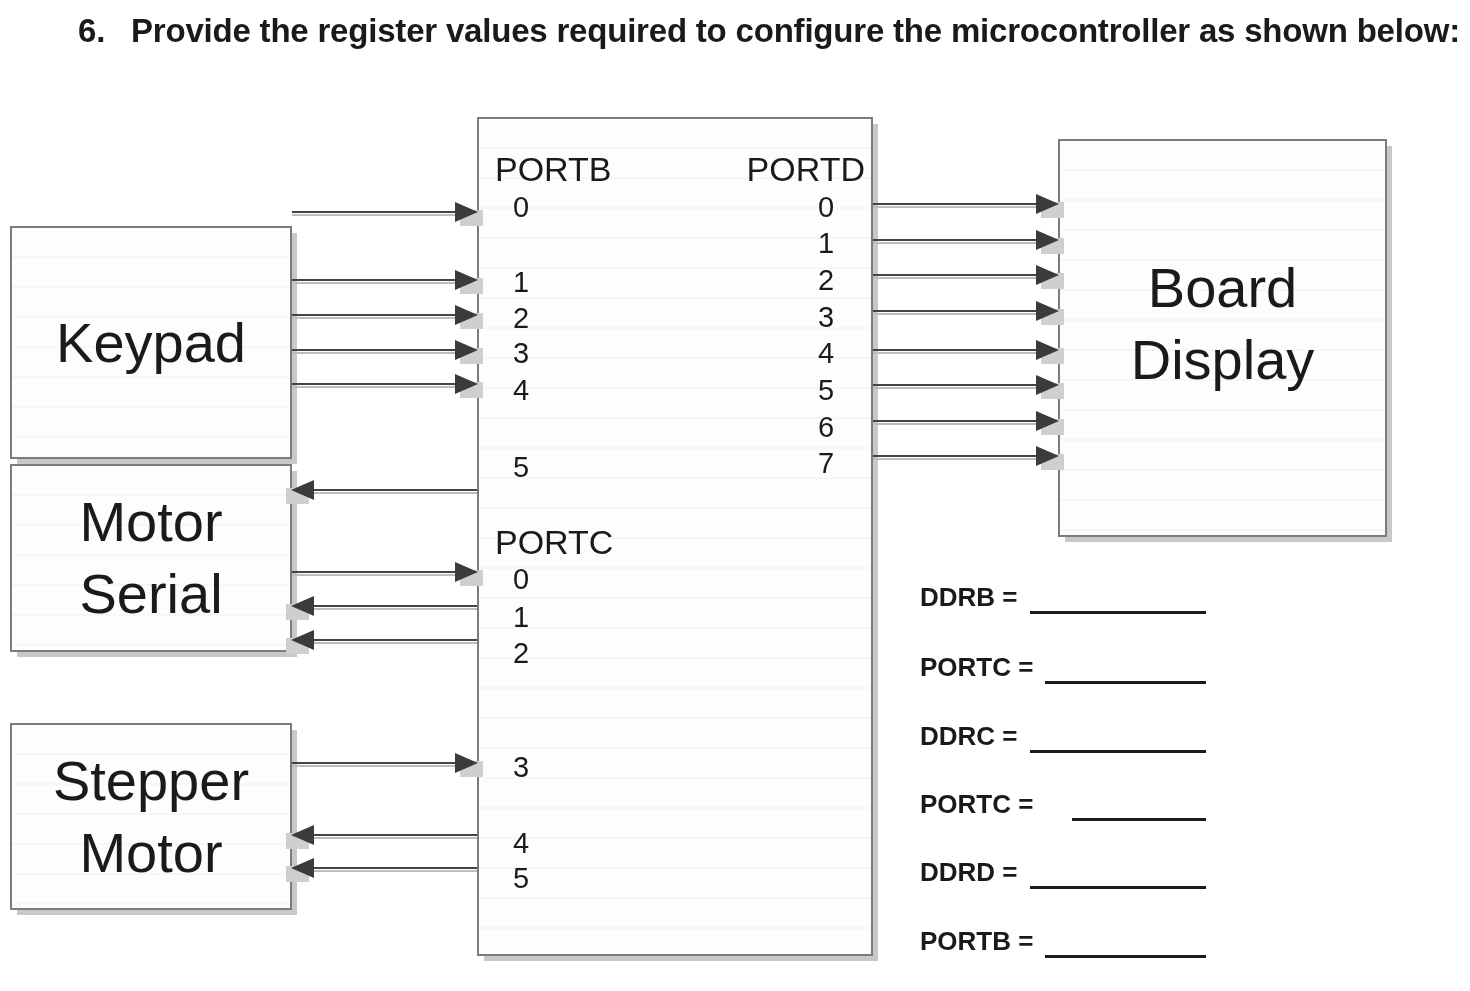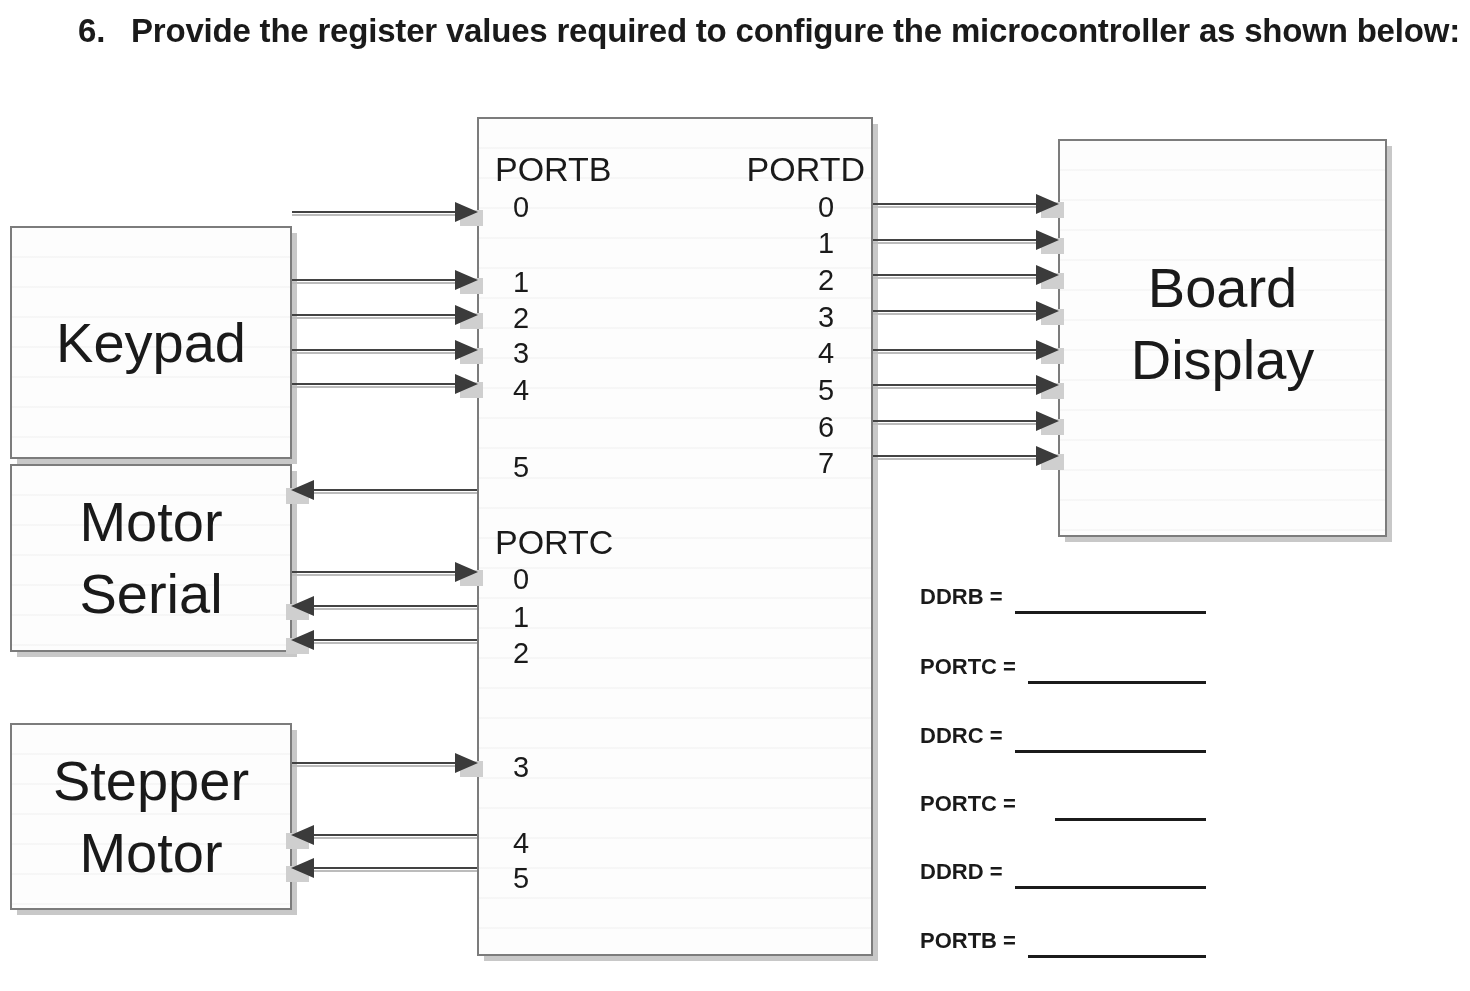--- a/index.html
+++ b/index.html
@@ -35,21 +35,21 @@
   .wire.l{left:19px;right:0;}
   .arr{position:absolute;width:0;height:0;top:-10px;z-index:3;
        border-top:10px solid transparent;border-bottom:10px solid transparent;}
   .arr.r{right:-1px;border-left:23px solid #3b3b3b;}
   .arr.l{left:-1px;border-right:23px solid #3b3b3b;}
   .arrshadow{position:absolute;width:23px;height:16px;background:#cfcfcf;top:-2px;z-index:1;}
   .arrshadow.r{right:-6px;}
   .arrshadow.l{left:-6px;}
   
   .reg-row{position:absolute;left:920px;width:286px;display:flex;align-items:flex-end;}
-  .reg-label{font-size:22px;font-weight:600;line-height:36px;white-space:nowrap;}
+  .reg-label{font-size:26px;font-weight:600;line-height:36px;white-space:nowrap;}
   .reg-blank{flex:1;height:3px;background:#1b1b1b;margin-left:12px;margin-bottom:1px;}
 </style>
 </head>
 <body>
 
 <div id="canvas">
 
   <div class="title">
     <span class="num">6.</span><span>Provide the register values required to configure the microcontroller as shown below:</span>
   </div>

